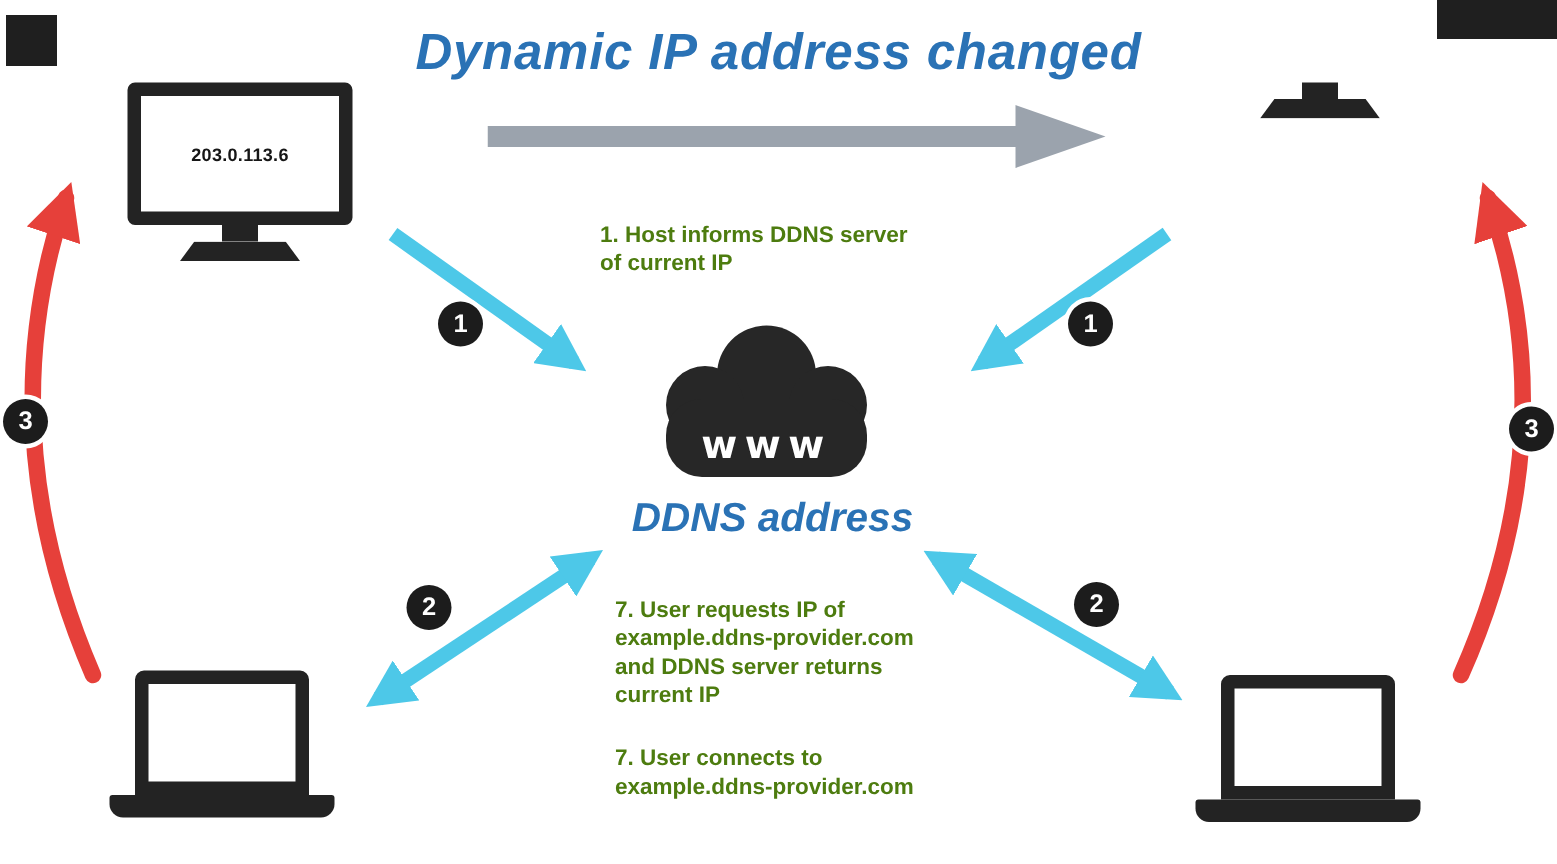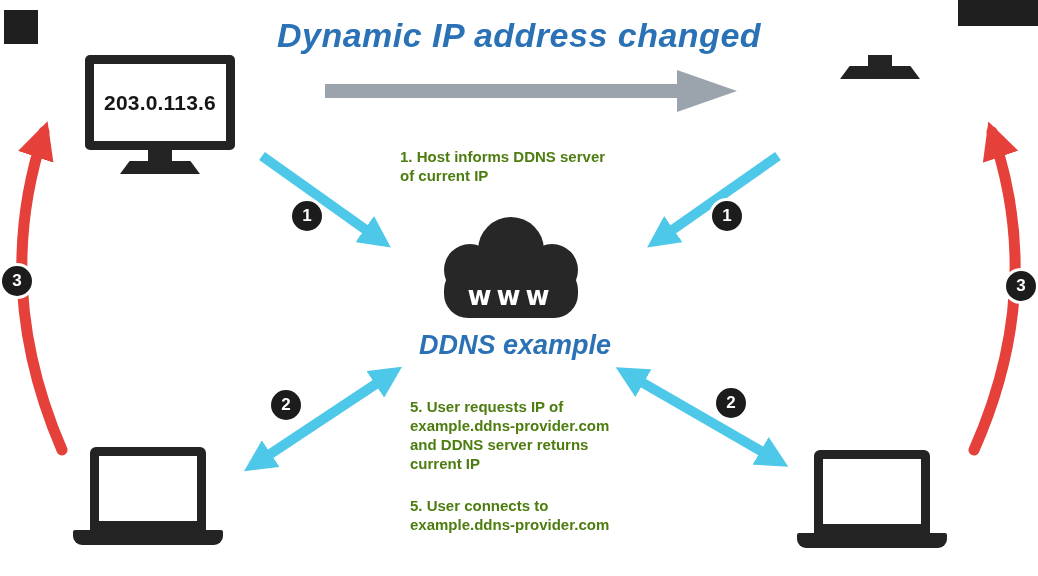--- a/index.html
+++ b/index.html
@@ -23,21 +23,21 @@
   .gray-arrow{position:absolute; left:325px; top:69px;}
   .gray-arrow rect,.gray-arrow polygon{fill:#9ba3ad;}
 
   
   .monitor{position:absolute; width:150px; display:flex; flex-direction:column; align-items:center;}
   .monitor .screen{
     width:150px; height:95px; border:9px solid #232323; background:#fff;
     border-radius:5px; box-sizing:border-box;
     display:flex; align-items:center; justify-content:center;
   }
-  .monitor .ip{font-size:21px; font-weight:bold; color:#161616; letter-spacing:.2px;}
+  .monitor .ip{font-size:12px; font-weight:bold; color:#161616; letter-spacing:.2px;}
   .monitor .neck{width:24px; height:11px; background:#232323;}
   .monitor .foot{width:80px; height:13px; background:#232323; clip-path:polygon(12% 0,88% 0,100% 100%,0 100%);}
 
   
   .laptop{position:absolute; width:150px; display:flex; flex-direction:column; align-items:center;}
   .laptop .lscreen{
     width:116px; height:83px; border:9px solid #232323; background:#fff;
     border-radius:6px 6px 0 0; box-sizing:border-box;
   }
   .laptop .lbase{width:150px; height:15px; background:#232323; border-radius:2px 2px 9px 9px;}
@@ -129,41 +129,41 @@
 
   <svg class="cloud" viewBox="0 0 158 112">
     <g class="cloud-body">
       <circle cx="79" cy="38" r="33"></circle>
       <circle cx="38" cy="58" r="26"></circle>
       <circle cx="120" cy="58" r="26"></circle>
       <rect x="12" y="54" width="134" height="52" rx="24"></rect>
     </g>
     <text class="cloud-www" x="79" y="93" text-anchor="middle">www</text>
   </svg>
-  <div class="cloud-caption">DDNS example</div>
+  <div class="cloud-caption">DDNS address</div>
 
   <div class="laptop" style="left:73px;top:447px;">
     <div class="lscreen"></div>
     <div class="lbase"></div>
   </div>
 
   <div class="laptop" style="left:797px;top:450px;">
     <div class="lscreen"></div>
     <div class="lbase"></div>
   </div>
 
   <div class="badge b1l">1</div>
   <div class="badge b1r">1</div>
   <div class="badge b2l">2</div>
   <div class="badge b2r">2</div>
   <div class="badge b3l">3</div>
   <div class="badge b3r">3</div>
 
   <div class="note note1">1. Host informs DDNS server
 of current IP</div>
-  <div class="note note2">5. User requests IP of
+  <div class="note note2">7. User requests IP of
 example.ddns-provider.com
 and DDNS server returns
 current IP</div>
-  <div class="note note3">5. User connects to
+  <div class="note note3">7. User connects to
 example.ddns-provider.com</div>
 
 </div>
 
 </body></html>

